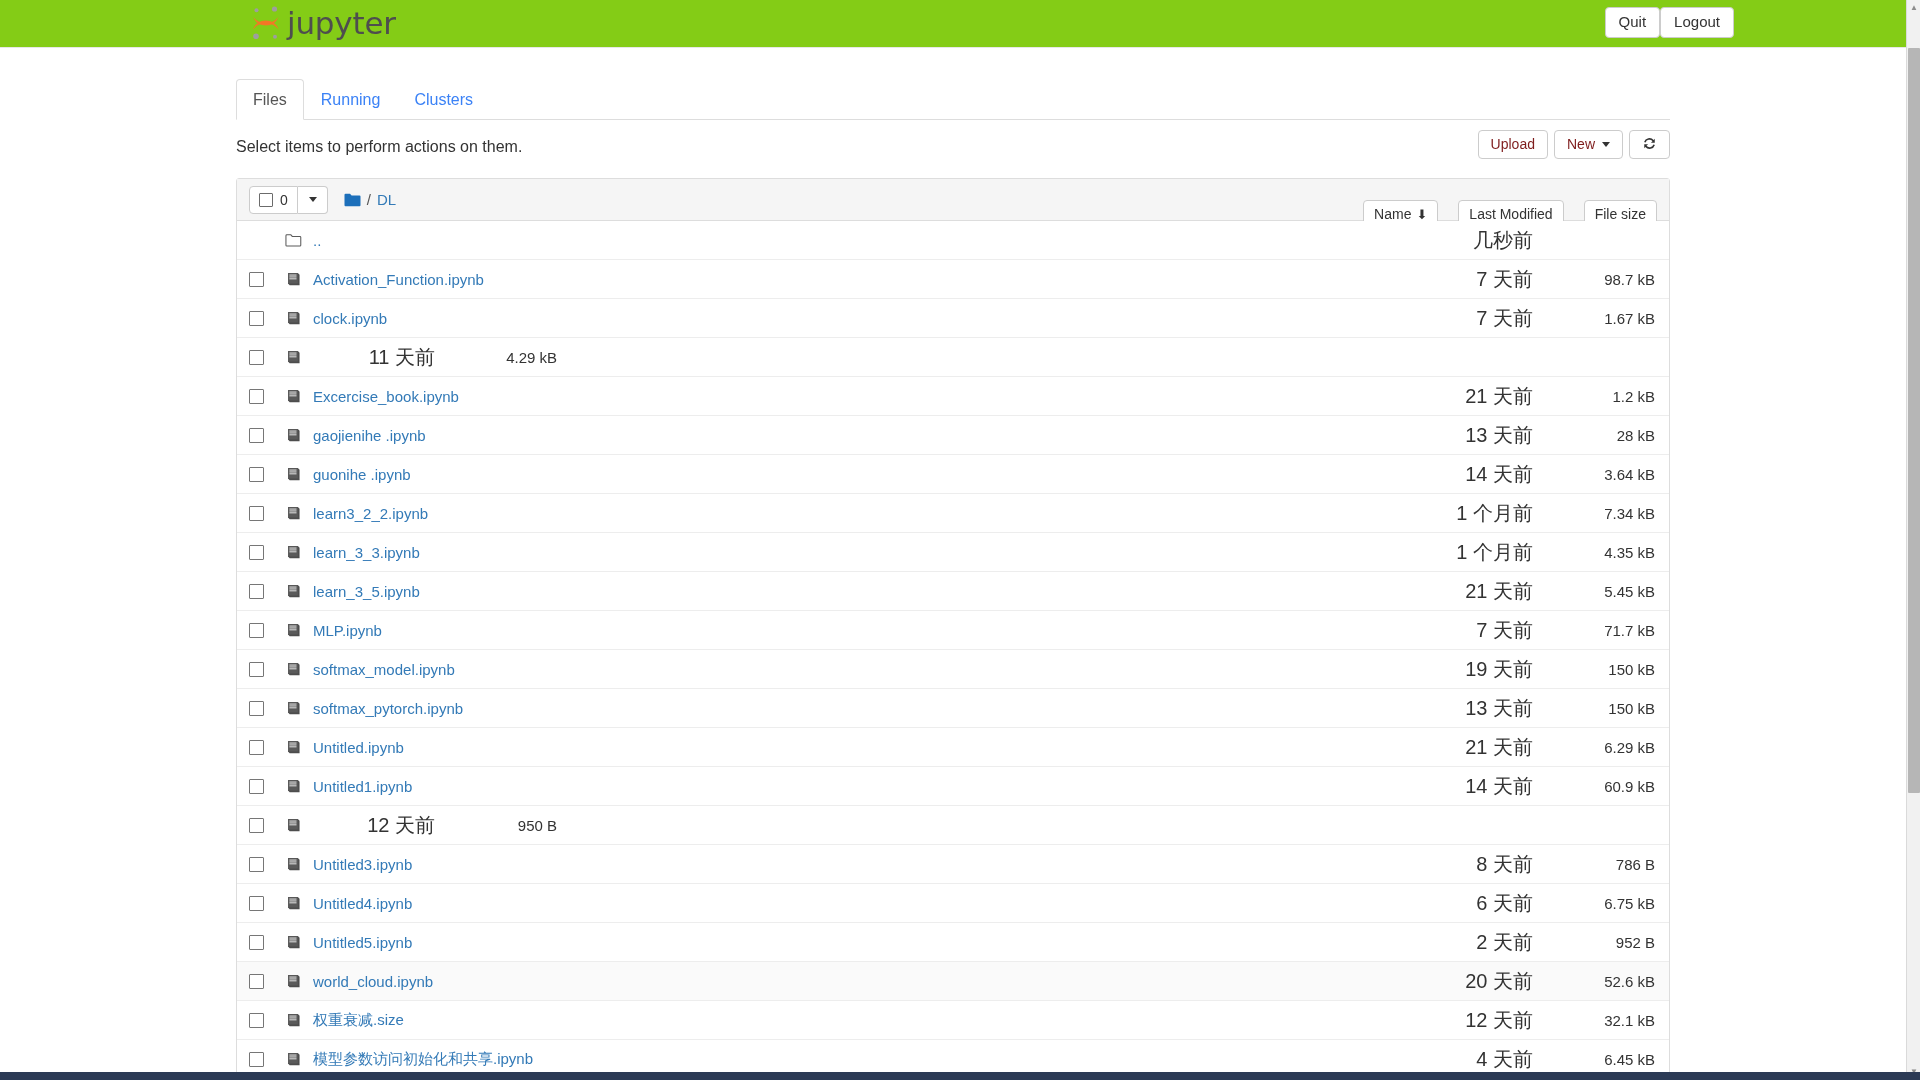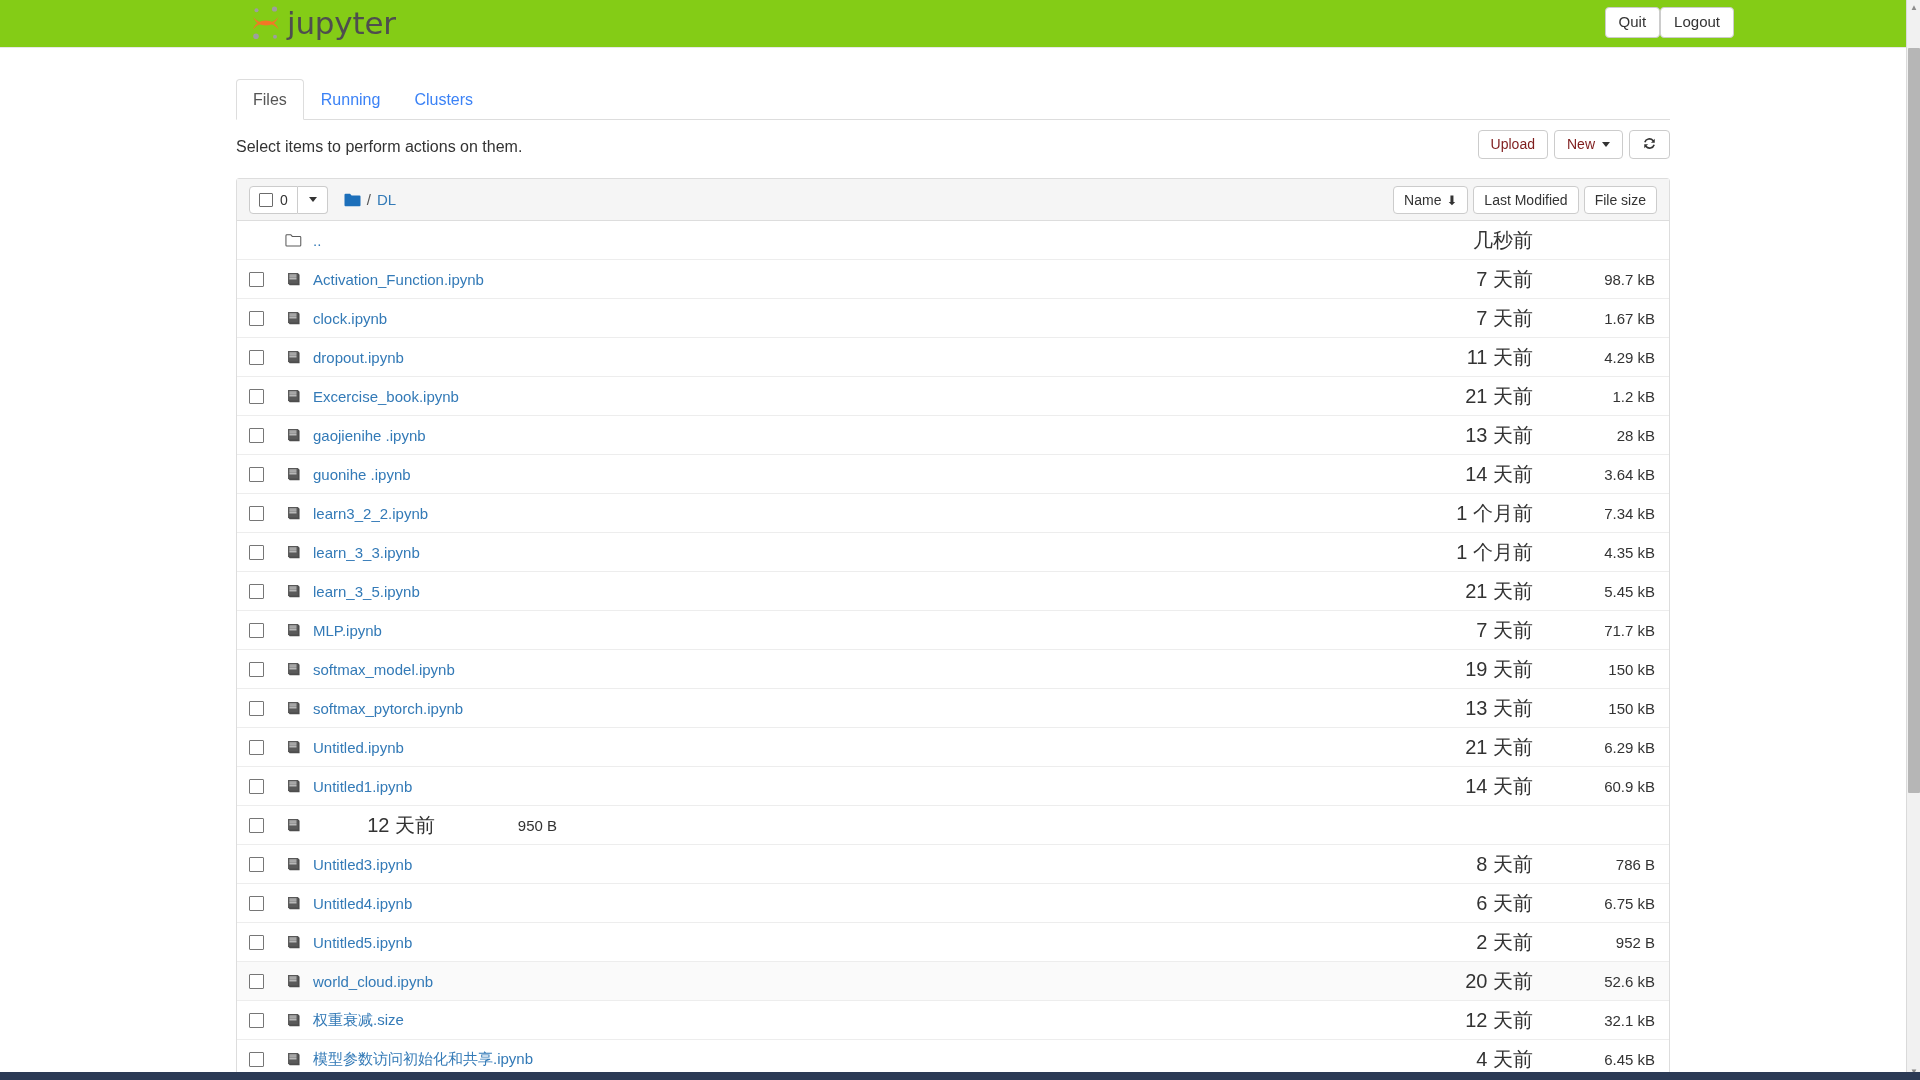--- a/index.html
+++ b/index.html
@@ -211,23 +211,23 @@
   .crumb-sep { color: #555; font-size: 15px; }
   .crumb-link {
     color: #337ab7;
     font-size: 15px;
     text-decoration: none;
     cursor: pointer;
   }
   .sort-buttons {
     position: absolute;
     right: 12px;
-    top: 7px;
-    display: flex;
-    gap: 5px;
+    top: 21px;
+    display: flex;
+    gap: 20px;
   }
   .sort-btn {
     background: #fff;
     border: 1px solid #cccccc;
     border-radius: 4px;
     font-size: 14px;
     color: #333;
     height: 28px;
     padding: 0 10px;
     display: inline-flex;
@@ -462,21 +462,20 @@
               <div class="row-chk-cell">
                 <span class="row-chk"></span>
               </div>
               <div class="row-icon-cell">
                 <svg class="nb-icon" viewBox="0 0 18 18" xmlns="http://www.w3.org/2000/svg">
                   <path d="M3.2 2.2 L13.6 2.2 L15.4 4.0 L15.4 15.0 L5.0 15.0 L3.2 13.2 Z" fill="#4d4d4d"></path>
                   <path d="M3.2 2.2 L13.6 2.2 L13.6 13.2 L3.2 13.2 Z" fill="#5a5a5a"></path>
                   <path d="M4.6 4.3 L12.2 4.3 M4.6 6.3 L12.2 6.3 M4.6 8.3 L12.2 8.3" stroke="#ffffff" stroke-width="0.9"></path>
                 </svg>
               </div>
-              <a class="row-name" href="#">dropout.ipynb</a>
               <div class="row-date">11 天前</div>
               <div class="row-size">4.29 kB</div>
             </div>
             <div class="row">
               <div class="row-chk-cell">
                 <span class="row-chk"></span>
               </div>
               <div class="row-icon-cell">
                 <svg class="nb-icon" viewBox="0 0 18 18" xmlns="http://www.w3.org/2000/svg">
                   <path d="M3.2 2.2 L13.6 2.2 L15.4 4.0 L15.4 15.0 L5.0 15.0 L3.2 13.2 Z" fill="#4d4d4d"></path>

